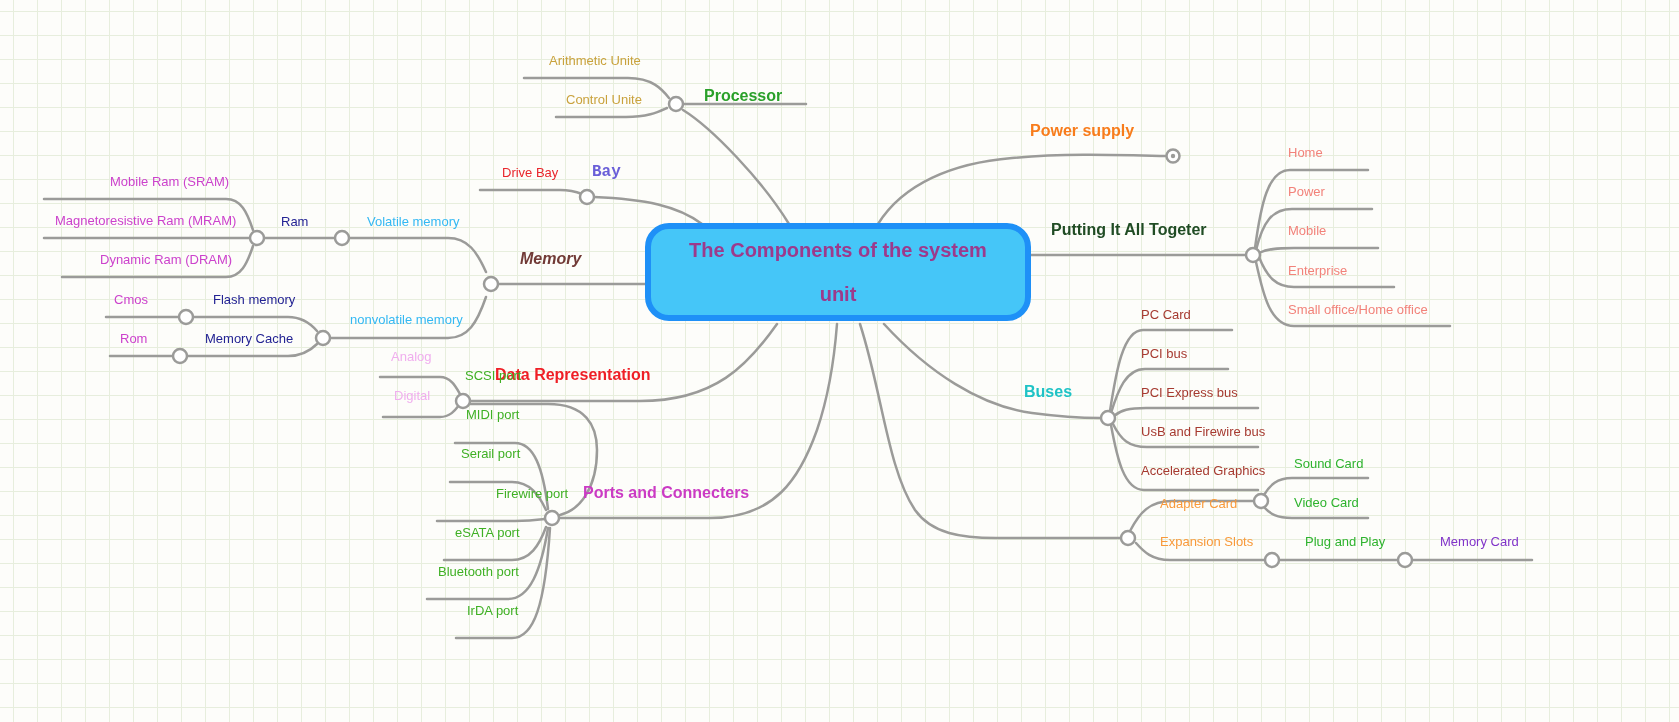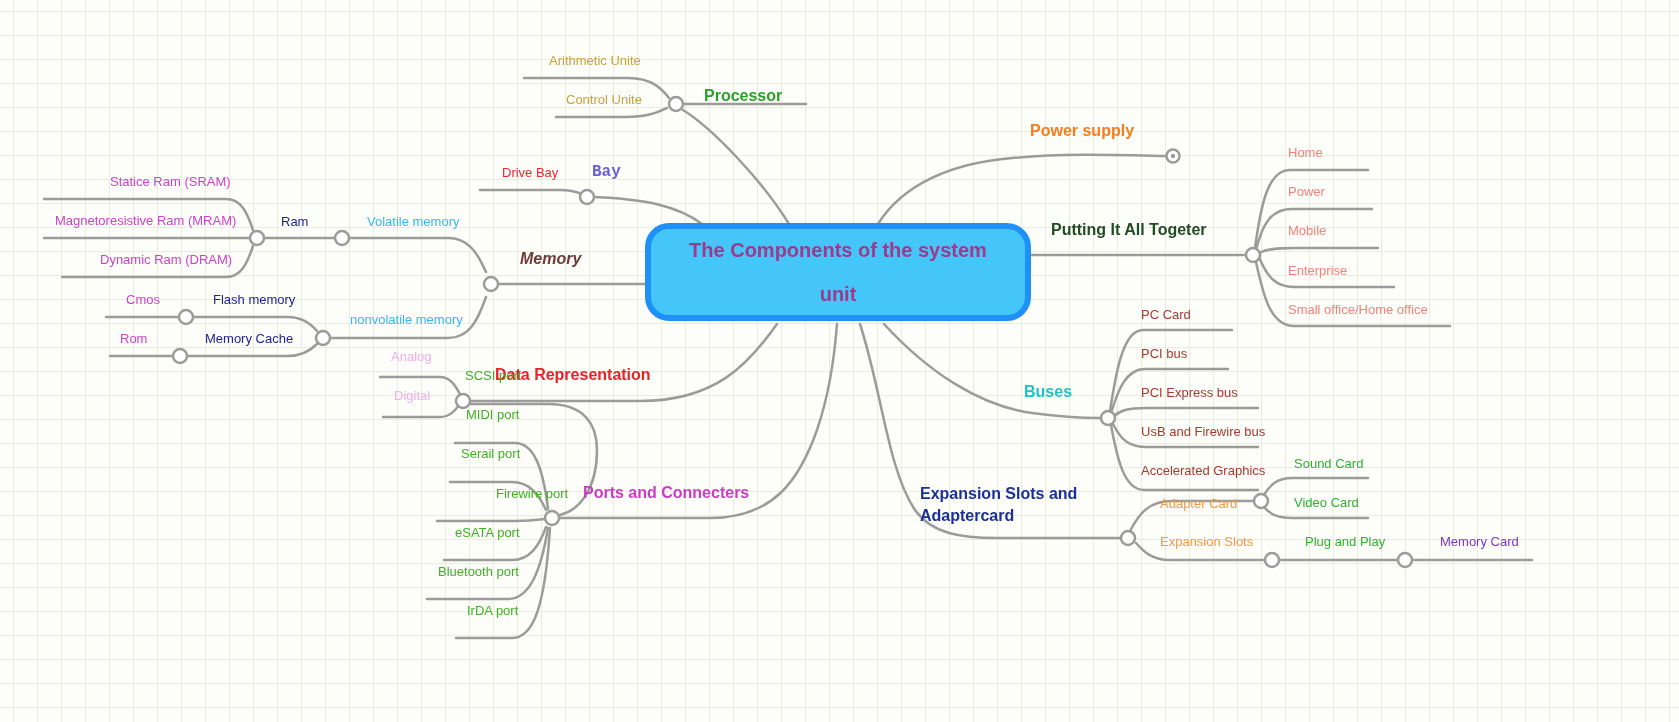--- a/index.html
+++ b/index.html
@@ -127,41 +127,40 @@
   </div>
 
   <div class="lbl b" style="left: 704px; top: 71px; color: rgb(42, 160, 42); margin-top: 16px;">Processor</div>
   <div class="lbl b" style="left: 592px; top: 163px; color: rgb(106, 95, 216); font-family: Liberation Mono, monospace;">Bay</div>
   <div class="lbl b" style="left: 1030px; top: 122px; color: rgb(248, 124, 27);">Power supply</div>
   <div class="lbl b" style="left: 1051px; top: 221px; color: rgb(32, 76, 36);">Putting It All Togeter</div>
   <div class="lbl b" style="left: 520px; top: 250px; color: rgb(113, 58, 54); font-style: italic;">Memory</div>
   <div class="lbl b" style="left: 495px; top: 366px; color: rgb(239, 31, 38);">Data Representation</div>
   <div class="lbl b" style="left: 583px; top: 484px; color: rgb(203, 59, 196);">Ports and Connecters</div>
   <div class="lbl b" style="left: 1024px; top: 383px; color: rgb(31, 195, 198);">Buses</div>
-  <div class="lbl b wrap" style="left: 920px; top: 483px; color: rgb(27, 47, 155);">Expansion Slots and Adaptercard</div>
 
   <div class="lbl" style="left: 549px; top: 54px; color: rgb(201, 162, 60);">Arithmetic Unite</div>
   <div class="lbl" style="left: 566px; top: 93px; color: rgb(201, 162, 60);">Control Unite</div>
 
   <div class="lbl" style="left: 502px; top: 166px; color: rgb(233, 38, 44);">Drive Bay</div>
 
   <div class="lbl" style="left: 1288px; top: 146px; color: rgb(242, 130, 122);">Home</div>
   <div class="lbl" style="left: 1288px; top: 185px; color: rgb(242, 130, 122);">Power</div>
   <div class="lbl" style="left: 1288px; top: 224px; color: rgb(242, 130, 122);">Mobile</div>
   <div class="lbl" style="left: 1288px; top: 264px; color: rgb(242, 130, 122); text-align: right;">Enterprise</div>
   <div class="lbl" style="left: 1288px; top: 303px; color: rgb(242, 130, 122);">Small office/Home office</div>
 
   <div class="lbl" style="left: 367px; top: 215px; color: rgb(51, 184, 243);">Volatile memory</div>
   <div class="lbl" style="left: 281px; top: 215px; color: rgb(35, 35, 147);">Ram</div>
-  <div class="lbl" style="left: 110px; top: 175px; color: rgb(204, 66, 204);">Statice Ram (SRAM)</div>
+  <div class="lbl" style="left: 110px; top: 175px; color: rgb(204, 66, 204);">Mobile Ram (SRAM)</div>
   <div class="lbl" style="left: 55px; top: 214px; color: rgb(204, 66, 204);">Magnetoresistive Ram (MRAM)</div>
   <div class="lbl" style="left: 100px; top: 253px; color: rgb(204, 66, 204);">Dynamic Ram (DRAM)</div>
   <div class="lbl" style="left: 350px; top: 313px; color: rgb(51, 184, 243);">nonvolatile memory</div>
   <div class="lbl" style="left: 213px; top: 293px; color: rgb(35, 35, 147);">Flash memory</div>
-  <div class="lbl" style="left: 126px; top: 293px; color: rgb(204, 66, 204);">Cmos</div>
+  <div class="lbl" style="left: 114px; top: 293px; color: rgb(204, 66, 204);">Cmos</div>
   <div class="lbl" style="left: 205px; top: 332px; color: rgb(35, 35, 147);">Memory Cache</div>
   <div class="lbl" style="left: 120px; top: 332px; color: rgb(204, 66, 204);">Rom</div>
 
   <div class="lbl" style="left: 391px; top: 350px; color: rgb(240, 174, 238);">Analog</div>
   <div class="lbl" style="left: 394px; top: 389px; color: rgb(240, 174, 238);">Digital</div>
 
   <div class="lbl" style="left: 465px; top: 369px; color: rgb(63, 176, 36);">SCSI port</div>
   <div class="lbl" style="left: 466px; top: 408px; color: rgb(63, 176, 36);">MIDI port</div>
   <div class="lbl" style="left: 461px; top: 447px; color: rgb(63, 176, 36);">Serail port</div>
   <div class="lbl" style="left: 448px; top: 487px; color: rgb(63, 176, 36); margin-left: 48px;">Firewire port</div>

